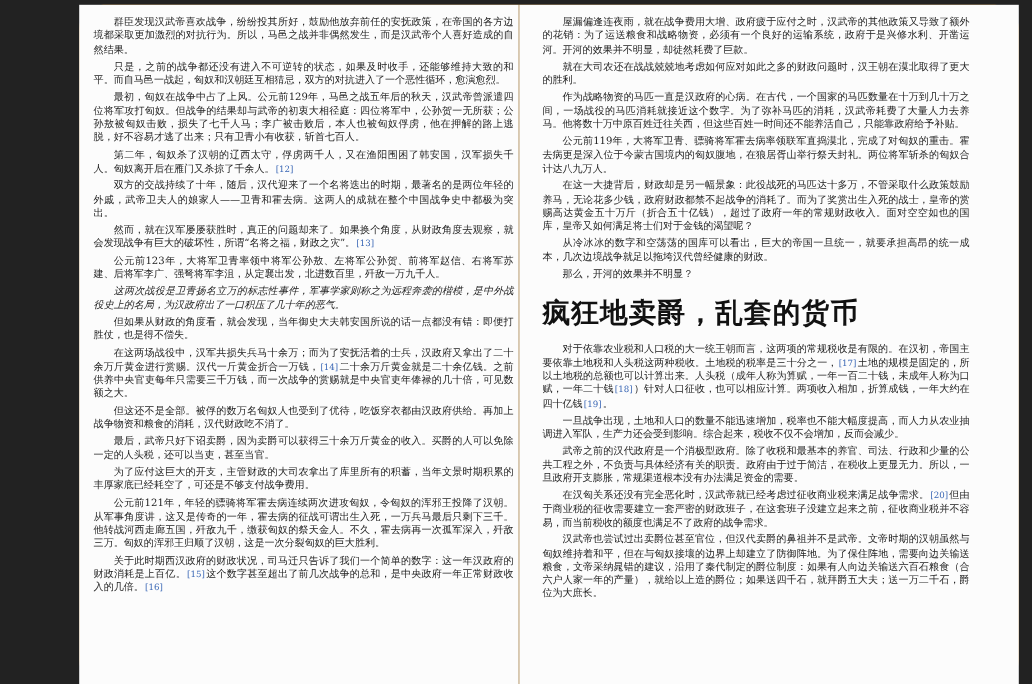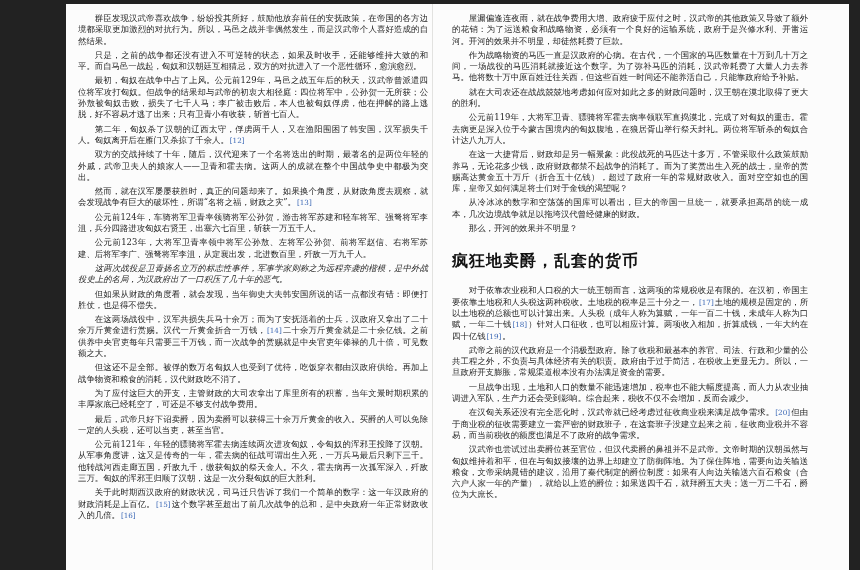--- a/index.html
+++ b/index.html
@@ -21,64 +21,63 @@
   }
   .page-text { position:absolute; top:9px; }
   .page-left  .page-text { left:12px; width:350px; }
   .page-right .page-text { left:19px; width:356px; }
   .para {
     font-size:8.4px; line-height:11.3px; margin:0 0 3px 0;
     text-align:justify; text-indent:2em; color:#1d1d1d;
     letter-spacing:0;
   }
   .section-heading {
-    font-size:16px; line-height:26px; font-weight:bold; color:#111111;
+    font-size:23px; line-height:26px; font-weight:bold; color:#111111;
     margin:14px 0 11px 0; text-indent:0; letter-spacing:1px;
   }
   .fnref {
     color:#3a67b5; font-size:7.2px; padding:0 1px;
     cursor:pointer;
   }
   .text-run { color:inherit; }
 </style>
 </head>
 <body style="background: rgb(34, 34, 34);">
 
 <div class="spread" style="background: #a16207; border-radius: 20px;">
   <div class="page page-left" style="background: rgb(252, 252, 252);">
     <div class="page-text">
         <p class="para" style="color: rgb(29, 29, 29);"><span class="text-run">群臣发现汉武帝喜欢战争，纷纷投其所好，鼓励他放弃前任的安抚政策，在帝国的各方边境都采取更加激烈的对抗行为。所以，马邑之战并非偶然发生，而是汉武帝个人喜好造成的自然结果。</span></p>
         <p class="para" style="color: rgb(29, 29, 29);"><span class="text-run">只是，之前的战争都还没有进入不可逆转的状态，如果及时收手，还能够维持大致的和平。而自马邑一战起，匈奴和汉朝廷互相猜忌，双方的对抗进入了一个恶性循环，愈演愈烈。</span></p>
         <p class="para" style="color: rgb(29, 29, 29);"><span class="text-run">最初，匈奴在战争中占了上风。公元前129年，马邑之战五年后的秋天，汉武帝曾派遣四位将军攻打匈奴。但战争的结果却与武帝的初衷大相径庭：四位将军中，公孙贺一无所获；公孙敖被匈奴击败，损失了七千人马；李广被击败后，本人也被匈奴俘虏，他在押解的路上逃脱，好不容易才逃了出来；只有卫青小有收获，斩首七百人。</span></p>
         <p class="para" style="color: rgb(29, 29, 29);"><span class="text-run">第二年，匈奴杀了汉朝的辽西太守，俘虏两千人，又在渔阳围困了韩安国，汉军损失千人。匈奴离开后在雁门又杀掠了千余人。</span><span class="fnref" style="color: rgb(58, 103, 181);">[12]</span></p>
         <p class="para" style="color: rgb(29, 29, 29);"><span class="text-run">双方的交战持续了十年，随后，汉代迎来了一个名将迭出的时期，最著名的是两位年轻的外戚，武帝卫夫人的娘家人——卫青和霍去病。这两人的成就在整个中国战争史中都极为突出。</span></p>
         <p class="para" style="color: rgb(29, 29, 29);"><span class="text-run">然而，就在汉军屡屡获胜时，真正的问题却来了。如果换个角度，从财政角度去观察，就会发现战争有巨大的破坏性，所谓“名将之福，财政之灾”。</span><span class="fnref" style="color: rgb(58, 103, 181);">[13]</span></p>
-        <p class="para" style="color: rgb(29, 29, 29);"><span class="text-run">公元前124年，车骑将军卫青率领骑将军公孙贺，游击将军苏建和轻车将军、强弩将军李沮，兵分四路进攻匈奴右贤王，出塞六七百里，斩获一万五千人。</span></p>
         <p class="para" style="color: rgb(29, 29, 29);"><span class="text-run">公元前123年，大将军卫青率领中将军公孙敖、左将军公孙贺、前将军赵信、右将军苏建、后将军李广、强弩将军李沮，从定襄出发，北进数百里，歼敌一万九千人。</span></p>
         <p class="para" style="color: rgb(29, 29, 29); font-style: italic;"><span class="text-run">这两次战役是卫青扬名立万的标志性事件，军事学家则称之为远程奔袭的楷模，是中外战役史上的名局，为汉政府出了一口积压了几十年的恶气。</span></p>
         <p class="para" style="color: rgb(29, 29, 29);"><span class="text-run">但如果从财政的角度看，就会发现，当年御史大夫韩安国所说的话一点都没有错：即便打胜仗，也是得不偿失。</span></p>
         <p class="para" style="color: rgb(29, 29, 29);"><span class="text-run">在这两场战役中，汉军共损失兵马十余万；而为了安抚活着的士兵，汉政府又拿出了二十余万斤黄金进行赏赐。汉代一斤黄金折合一万钱，</span><span class="fnref" style="color: rgb(58, 103, 181);">[14]</span><span class="text-run">二十余万斤黄金就是二十余亿钱。之前供养中央官吏每年只需要三千万钱，而一次战争的赏赐就是中央官吏年俸禄的几十倍，可见数额之大。</span></p>
         <p class="para" style="color: rgb(29, 29, 29);"><span class="text-run">但这还不是全部。被俘的数万名匈奴人也受到了优待，吃饭穿衣都由汉政府供给。再加上战争物资和粮食的消耗，汉代财政吃不消了。</span></p>
+        <p class="para" style="color: rgb(29, 29, 29);"><span class="text-run">最后，武帝只好下诏卖爵，因为卖爵可以获得三十余万斤黄金的收入。买爵的人可以免除一定的人头税，还可以当吏，甚至当官。</span></p>
         <p class="para" style="color: rgb(29, 29, 29);"><span class="text-run">为了应付这巨大的开支，主管财政的大司农拿出了库里所有的积蓄，当年文景时期积累的丰厚家底已经耗空了，可还是不够支付战争费用。</span></p>
-        <p class="para" style="color: rgb(29, 29, 29);"><span class="text-run">最后，武帝只好下诏卖爵，因为卖爵可以获得三十余万斤黄金的收入。买爵的人可以免除一定的人头税，还可以当吏，甚至当官。</span></p>
         <p class="para" style="color: rgb(29, 29, 29);"><span class="text-run">公元前121年，年轻的骠骑将军霍去病连续两次进攻匈奴，令匈奴的浑邪王投降了汉朝。从军事角度讲，这又是传奇的一年，霍去病的征战可谓出生入死，一万兵马最后只剩下三千。他转战河西走廊五国，歼敌九千，缴获匈奴的祭天金人。不久，霍去病再一次孤军深入，歼敌三万。匈奴的浑邪王归顺了汉朝，这是一次分裂匈奴的巨大胜利。</span></p>
         <p class="para" style="color: rgb(29, 29, 29);"><span class="text-run">关于此时期西汉政府的财政状况，司马迁只告诉了我们一个简单的数字：这一年汉政府的财政消耗是上百亿。</span><span class="fnref" style="color: rgb(58, 103, 181);">[15]</span><span class="text-run">这个数字甚至超出了前几次战争的总和，是中央政府一年正常财政收入的几倍。</span><span class="fnref" style="color: rgb(58, 103, 181);">[16]</span></p>
       </div>
   </div>
   <div class="seam"></div>
   <div class="page page-right" style="background: rgb(252, 252, 252);">
     <div class="page-text">
         <p class="para" style="color: rgb(29, 29, 29);"><span class="text-run">屋漏偏逢连夜雨，就在战争费用大增、政府疲于应付之时，汉武帝的其他政策又导致了额外的花销：为了运送粮食和战略物资，必须有一个良好的运输系统，政府于是兴修水利、开凿运河。开河的效果并不明显，却徒然耗费了巨款。</span></p>
+        <p class="para" style="color: rgb(29, 29, 29);"><span class="text-run">就在大司农还在战战兢兢地考虑如何应对如此之多的财政问题时，汉王朝在漠北取得了更大的胜利。</span></p>
         <p class="para" style="color: rgb(29, 29, 29);"><span class="text-run">作为战略物资的马匹一直是汉政府的心病。在古代，一个国家的马匹数量在十万到几十万之间，一场战役的马匹消耗就接近这个数字。为了弥补马匹的消耗，汉武帝耗费了大量人力去养马。他将数十万中原百姓迁往关西，但这些百姓一时间还不能养活自己，只能靠政府给予补贴。</span></p>
-        <p class="para" style="color: rgb(29, 29, 29);"><span class="text-run">就在大司农还在战战兢兢地考虑如何应对如此之多的财政问题时，汉王朝在漠北取得了更大的胜利。</span></p>
         <p class="para" style="color: rgb(29, 29, 29);"><span class="text-run">公元前119年，大将军卫青、骠骑将军霍去病率领联军直捣漠北，完成了对匈奴的重击。霍去病更是深入位于今蒙古国境内的匈奴腹地，在狼居胥山举行祭天封礼。两位将军斩杀的匈奴合计达八九万人。</span></p>
         <p class="para" style="color: rgb(29, 29, 29);"><span class="text-run">在这一大捷背后，财政却是另一幅景象：此役战死的马匹达十多万，不管采取什么政策鼓励养马，无论花多少钱，政府财政都禁不起战争的消耗了。而为了奖赏出生入死的战士，皇帝的赏赐高达黄金五十万斤（折合五十亿钱），超过了政府一年的常规财政收入。面对空空如也的国库，皇帝又如何满足将士们对于金钱的渴望呢？</span></p>
         <p class="para" style="color: rgb(29, 29, 29);"><span class="text-run">从冷冰冰的数字和空荡荡的国库可以看出，巨大的帝国一旦统一，就要承担高昂的统一成本，几次边境战争就足以拖垮汉代曾经健康的财政。</span></p>
         <p class="para" style="color: rgb(29, 29, 29);"><span class="text-run">那么，开河的效果并不明显？</span></p>
         <h2 class="para section-heading" style="color: rgb(17, 17, 17);"><span class="text-run">疯狂地卖爵，乱套的货币</span></h2>
         <p class="para" style="color: rgb(29, 29, 29);"><span class="text-run">对于依靠农业税和人口税的大一统王朝而言，这两项的常规税收是有限的。在汉初，帝国主要依靠土地税和人头税这两种税收。土地税的税率是三十分之一，</span><span class="fnref" style="color: rgb(58, 103, 181);">[17]</span><span class="text-run">土地的规模是固定的，所以土地税的总额也可以计算出来。人头税（成年人称为算赋，一年一百二十钱，未成年人称为口赋，一年二十钱</span><span class="fnref" style="color: rgb(58, 103, 181);">[18]</span><span class="text-run">）针对人口征收，也可以相应计算。两项收入相加，折算成钱，一年大约在四十亿钱</span><span class="fnref" style="color: rgb(58, 103, 181);">[19]</span><span class="text-run">。</span></p>
+        <p class="para" style="color: rgb(29, 29, 29);"><span class="text-run">一旦战争出现，土地和人口的数量不能迅速增加，税率也不能大幅度提高，而人力从农业抽调进入军队，生产力还会受到影响。综合起来，税收不仅不会增加，反而会减少。</span></p>
         <p class="para" style="color: rgb(29, 29, 29);"><span class="text-run">武帝之前的汉代政府是一个消极型政府。除了收税和最基本的养官、司法、行政和少量的公共工程之外，不负责与具体经济有关的职责。政府由于过于简洁，在税收上更显无力。所以，一旦政府开支膨胀，常规渠道根本没有办法满足资金的需要。</span></p>
-        <p class="para" style="color: rgb(29, 29, 29);"><span class="text-run">一旦战争出现，土地和人口的数量不能迅速增加，税率也不能大幅度提高，而人力从农业抽调进入军队，生产力还会受到影响。综合起来，税收不仅不会增加，反而会减少。</span></p>
         <p class="para" style="color: rgb(29, 29, 29);"><span class="text-run">在汉匈关系还没有完全恶化时，汉武帝就已经考虑过征收商业税来满足战争需求。</span><span class="fnref" style="color: rgb(58, 103, 181);">[20]</span><span class="text-run">但由于商业税的征收需要建立一套严密的财政班子，在这套班子没建立起来之前，征收商业税并不容易，而当前税收的额度也满足不了政府的战争需求。</span></p>
         <p class="para" style="color: rgb(29, 29, 29);"><span class="text-run">汉武帝也尝试过出卖爵位甚至官位，但汉代卖爵的鼻祖并不是武帝。文帝时期的汉朝虽然与匈奴维持着和平，但在与匈奴接壤的边界上却建立了防御阵地。为了保住阵地，需要向边关输送粮食，文帝采纳晁错的建议，沿用了秦代制定的爵位制度：如果有人向边关输送六百石粮食（合六户人家一年的产量），就给以上造的爵位；如果送四千石，就拜爵五大夫；送一万二千石，爵位为大庶长。</span></p>
       </div>
   </div>
 </div>
 
 </body></html>

